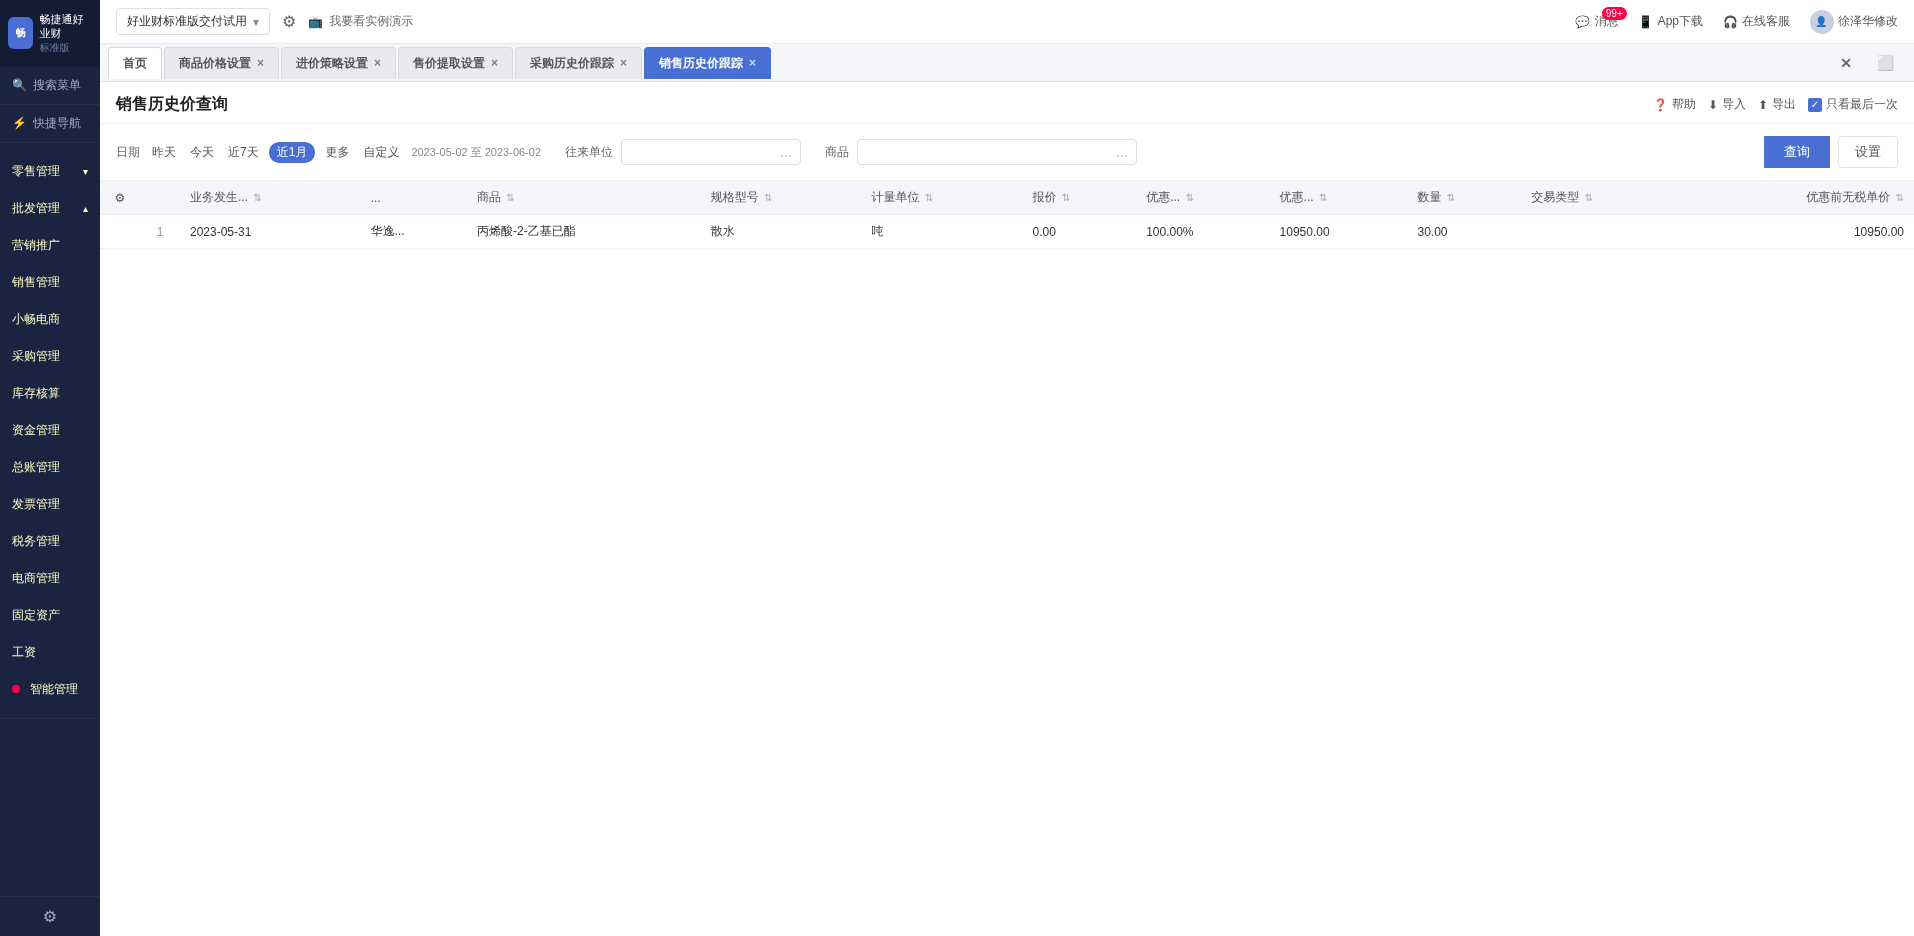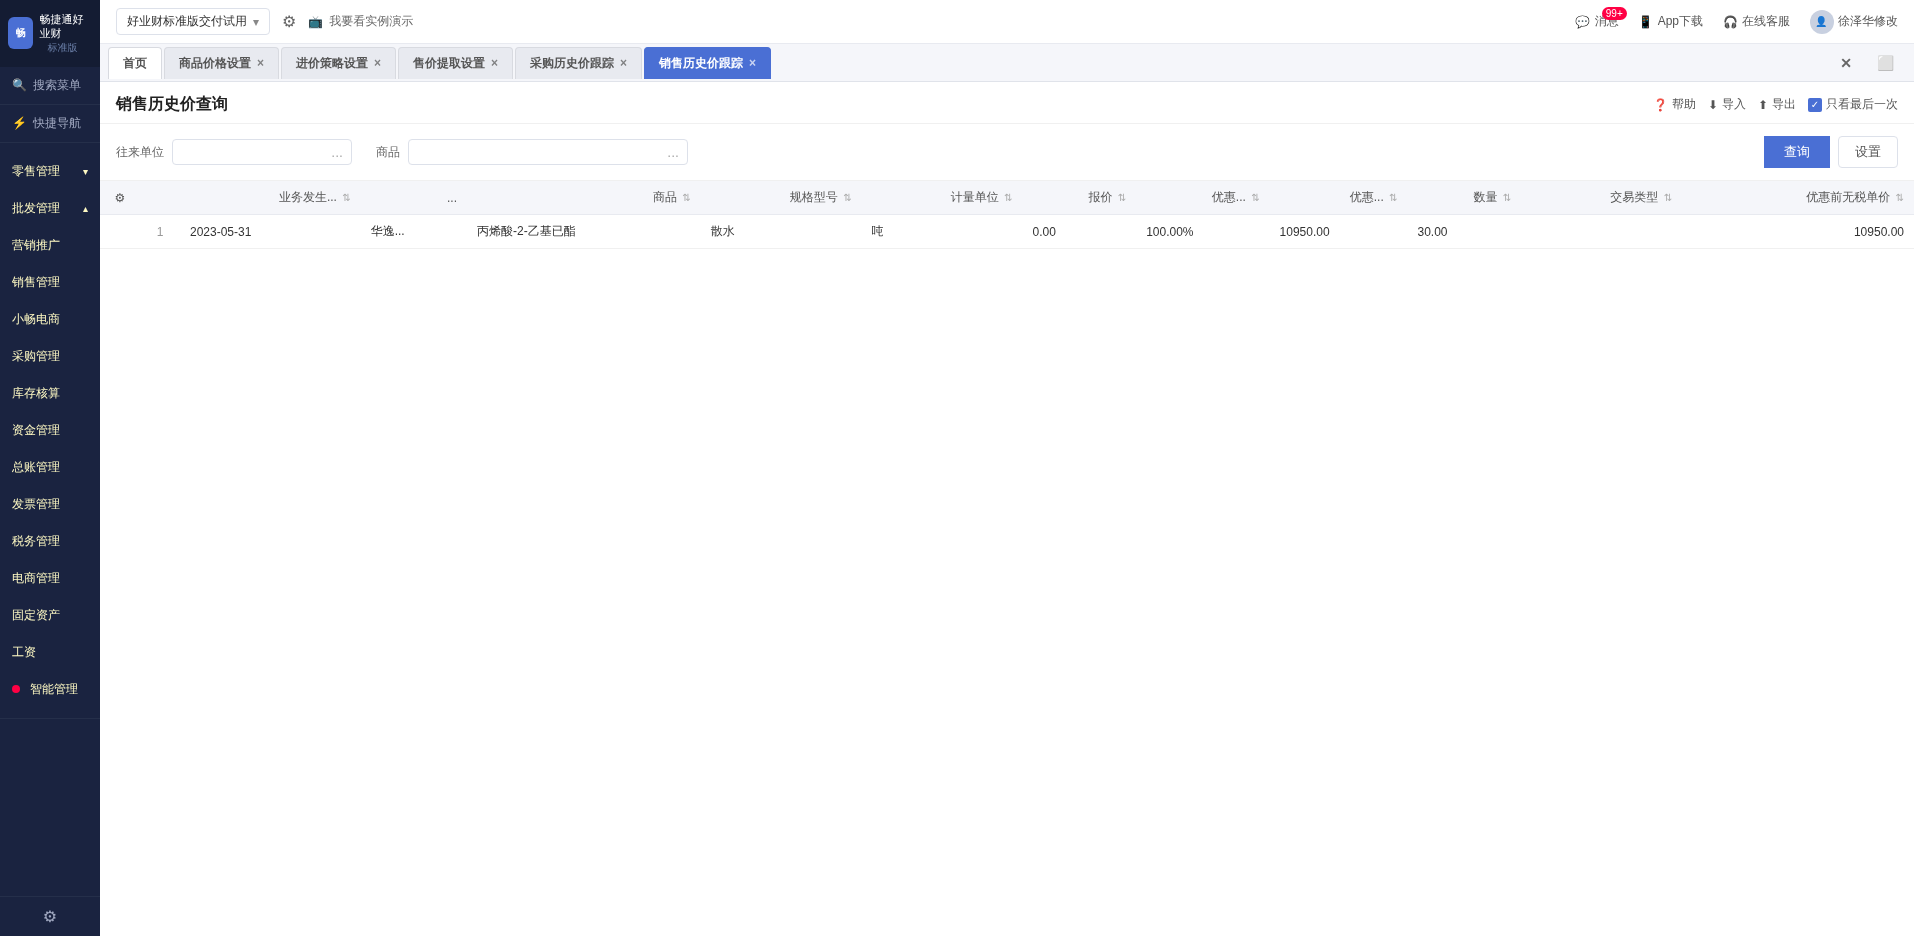--- a/index.html
+++ b/index.html
@@ -36,21 +36,20 @@
       font-weight: bold;
     }
     .sidebar-logo-text {
       color: white;
       font-size: 11px;
       line-height: 1.3;
     }
     .sidebar-logo-sub {
       color: #6b7fa8;
       font-size: 10px;
-      margin-left: 8px;
     }
     .sidebar-search {
       padding: 10px 12px;
       color: #a0a8c0;
       font-size: 12px;
       cursor: pointer;
       display: flex;
       align-items: center;
       gap: 6px;
       border-bottom: 1px solid #252f4a;
@@ -352,21 +351,21 @@
     table {
       width: 100%;
       border-collapse: collapse;
       font-size: 12px;
     }
     thead tr {
       background: #f5f6fa;
     }
     thead th {
       padding: 8px 10px;
-      text-align: right;
+      text-align: left;
       color: #555;
       font-weight: normal;
       border-bottom: 1px solid #e8eaf0;
       white-space: nowrap;
       cursor: pointer;
     }
     thead th .sort-icon {
       font-size: 10px;
       color: #aaa;
       margin-left: 2px;
@@ -565,20 +564,32 @@
           <span>导出</span>
         </div>
         <div class="page-header-action">
           <div class="checkbox-blue">✓</div>
           <span>只看最后一次</span>
         </div>
       </div>
     </div>
 
     <div class="filter-area">
+      <div class="filter-group">
+        <span class="filter-label">日期</span>
+        <div class="date-options">
+          <span class="date-opt">昨天</span>
+          <span class="date-opt">今天</span>
+          <span class="date-opt">近7天</span>
+          <span class="date-opt active">近1月</span>
+          <span class="date-opt">更多</span>
+          <span class="date-opt">自定义</span>
+        </div>
+        <span class="date-range">2023-05-02 至 2023-06-02</span>
+      </div>
 
       <div class="filter-group">
         <span class="filter-label">往来单位</span>
         <div class="filter-input">
           <span class="filter-input-text"></span>
           <span class="filter-dots">...</span>
         </div>
       </div>
 
       <div class="filter-group">

